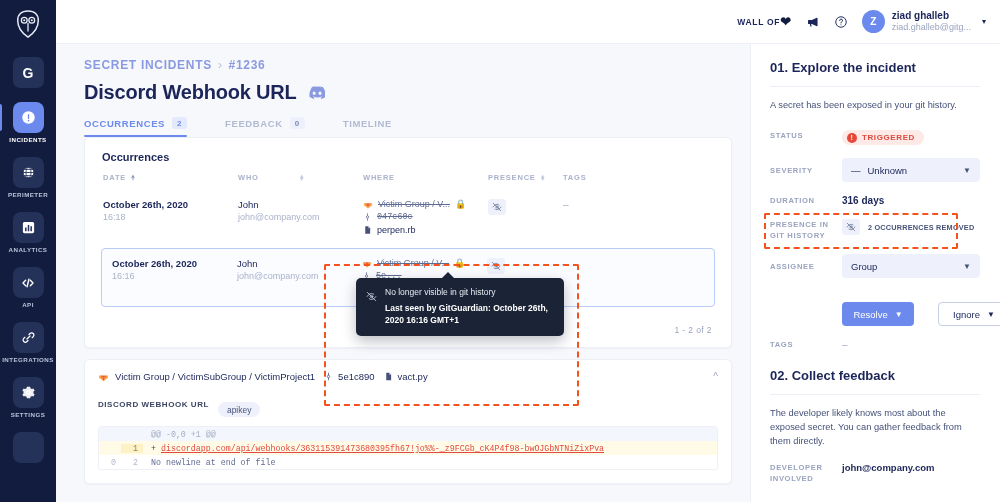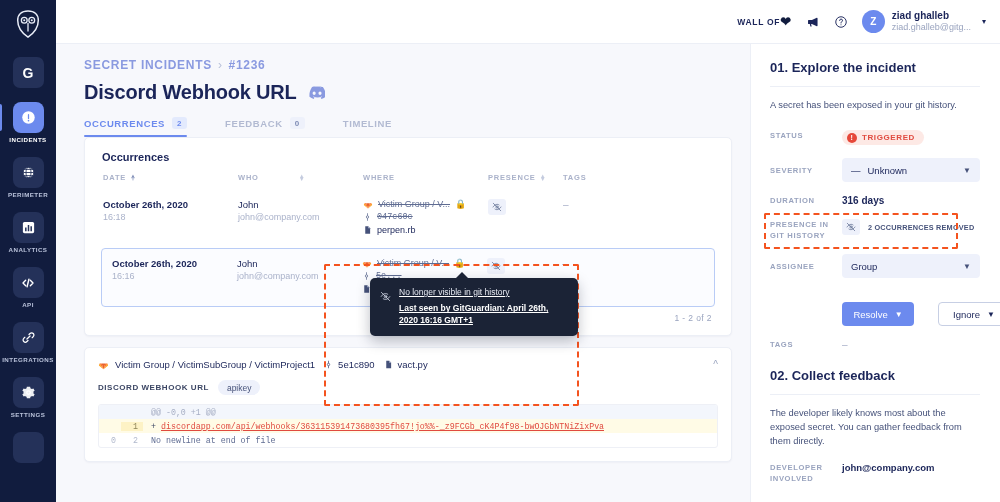--- a/index.html
+++ b/index.html
@@ -141,21 +141,21 @@
   .where-line.struck .txt { text-decoration: line-through; color: #5f6c92; }
   .where-line .mono { font-family: "Liberation Mono", monospace; font-size: 8.5px; }
   .lock { color: #c5ccdf; font-size: 9px; }
   .pres-chip {
     width: 18px; height: 16px; border-radius: 3px; background: #eef1fb;
     display: flex; align-items: center; justify-content: center; color: #6b7899;
   }
   .dash { font-size: 10px; color: #aab2ca; }
   .pagination {
     text-align: right; font-size: 8.5px; color: #9aa4bf;
-    padding: 6px 2px 4px 0; letter-spacing: .4px;
+    padding: 6px 2px 4px 0; letter-spacing: .4px; margin-top: 12px;
   }
 
   
   .red-dash {
     position: absolute; border: 2px dashed #f4531f; border-radius: 2px;
     pointer-events: none; z-index: 40;
   }
 
   
   .tooltip {
@@ -176,21 +176,21 @@
   
   .diff-card { margin-top: 11px; padding: 11px 13px 13px 13px; }
   .diff-head { display: flex; align-items: center; gap: 9px; }
   .dh-repo { display: flex; gap: 6px; font-size: 9.5px; color: #1b2559; }
   .dh-item { display: flex; align-items: center; gap: 5px; font-size: 9.5px; color: #1b2559; }
   .chev-up { margin-left: auto; color: #9aa4bf; font-size: 10px; }
   .diff-tags { display: flex; align-items: center; gap: 9px; margin-top: 10px; }
   .dt-label { font-size: 8px; font-weight: bold; letter-spacing: .55px; color: #3c4664; }
   .dt-pill {
     background: #eef1fb; color: #46527a; border-radius: 9px;
-    padding: 2.5px 9px; font-size: 8.5px;
+    padding: 2.5px 9px; font-size: 8.5px; margin-top: 10px;
   }
   .diff-box {
     margin-top: 9px; border: 1px solid #eef0f6; border-radius: 3px;
     overflow: hidden; font-family: "Liberation Mono", monospace; font-size: 8.3px;
   }
   .dl { display: flex; align-items: center; height: 14px; }
   .dl .gut {
     width: 22px; text-align: right; padding-right: 5px;
     color: #b0b8cc; flex: 0 0 22px;
   }
@@ -576,32 +576,32 @@
             <div class="dl note">
               <span class="gut">0</span>
               <span class="gut">2</span>
               <span class="code">No newline at end of file</span>
             </div>
           </div>
         </section>
 
         <div class="red-dash" style="left:268px; top:220px; width:255px; height:142px;"></div>
 
-        <div class="tooltip" style="left:314px; top:234px;text-decoration:underline;">
+        <div class="tooltip" style="left:300px; top:234px;">
           <div class="tt-arrow"></div>
           <span class="tt-ico">
             <svg width="11" height="11" viewBox="0 0 24 24" fill="none" stroke="#c3c9d8" stroke-width="1.9" stroke-linecap="round">
                 <path d="M2.5 12S6 5.5 12 5.5c2 0 3.7.7 5 1.6M21.5 12S18 18.5 12 18.5c-2 0-3.7-.7-5-1.6"></path>
                 <circle cx="12" cy="12" r="2.8"></circle>
                 <path d="M3 3l18 18"></path>
               </svg>
           </span>
           <div>
             <div class="tt-l1">No longer visible in git history</div>
-            <div class="tt-l2">Last seen by GitGuardian: April 26th, 2020 16:16 GMT+1</div>
+            <div class="tt-l2">Last seen by GitGuardian: October 26th, 2020 16:16 GMT+1</div>
           </div>
         </div>
       </main>
 
       <aside class="aside">
         <div class="as-h">01. Explore the incident</div>
         <div class="as-rule"></div>
         <div class="as-p">A secret has been exposed in your git history.</div>
 
         <div class="as-row">

